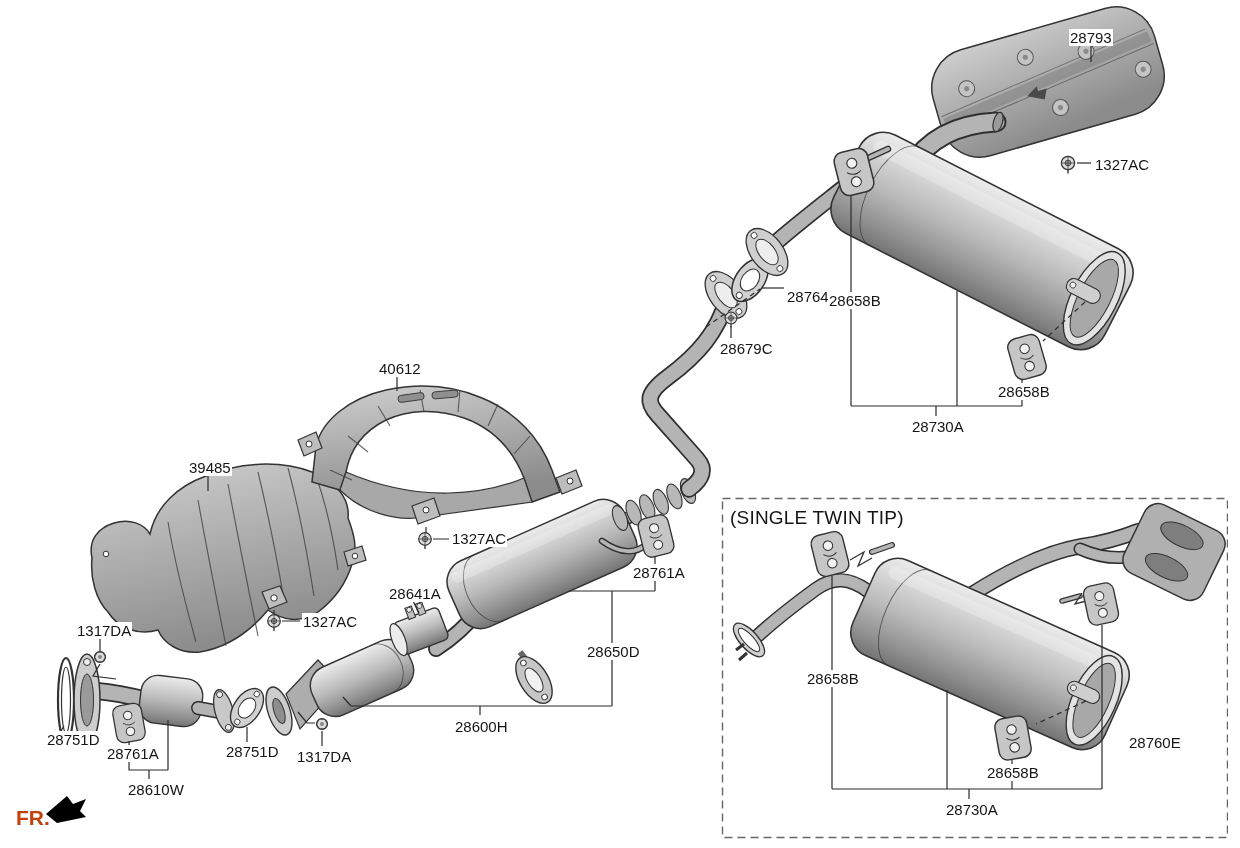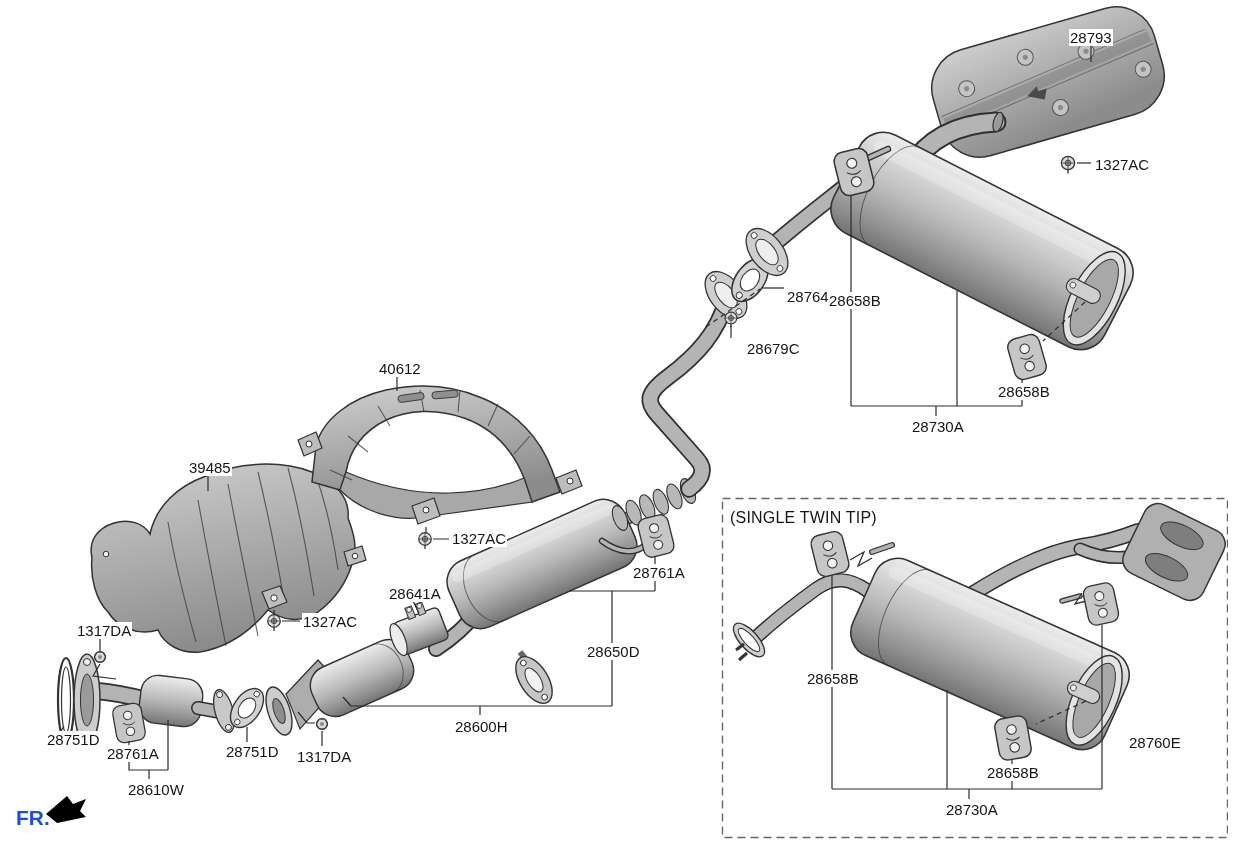--- a/index.html
+++ b/index.html
@@ -1,22 +1,22 @@
 <!DOCTYPE html>
 <html><head>
 <meta charset="utf-8">
 <style>
   html,body{margin:0;padding:0;background:#fff;}
   .stage{position:relative;width:1228px;height:848px;background:#ffffff;
          font-family:"Liberation Sans",sans-serif;overflow:hidden;}
   .stage svg{position:absolute;left:0;top:0;}
   .lbl{position:absolute;font-size:15px;line-height:17px;color:#151515;
        background:#fff;padding:0 1px;white-space:nowrap;}
-  .note{font-size:16px;letter-spacing:.2px;}
-  .fr{position:absolute;font-size:21px;font-weight:bold;color:#1d4ed8;background:transparent;}
+  .note{font-size:19px;letter-spacing:.2px;}
+  .fr{position:absolute;font-size:21px;font-weight:bold;color:#c2410c;background:transparent;}
   .po{fill:none;stroke:#2f2f2f;stroke-linecap:round;}
   .pi{fill:none;stroke:#b4b4b4;stroke-linecap:round;}
   .ln{fill:none;stroke:#2b2b2b;stroke-width:1.2;}
   .lnd{fill:none;stroke:#2b2b2b;stroke-width:1.2;stroke-dasharray:5 4;}
   .ridge{fill:none;stroke:#3d3d3d;stroke-width:1.1;opacity:.8;}
 </style>
 </head>
 <body>
 
 <div class="stage">
@@ -316,21 +316,21 @@
     <path class="lnd" d="M 1086,701 L 1036,724"></path>
   </g>
 
   <path d="M 46,814 L 67,796 L 73,804 L 86,799 L 80,811 L 86,817 L 57,823 Z" fill="#000"></path>
 </svg>
 
 <div class="lbl" style="left:1069px;top:29px">28793</div>
 <div class="lbl" style="left:1094px;top:156px">1327AC</div>
 <div class="lbl" style="left:786px;top:288px">28764E</div>
 <div class="lbl" style="left:828px;top:292px">28658B</div>
-<div class="lbl" style="left:746px;top:340px">28679C</div>
+<div class="lbl" style="left:719px;top:340px">28679C</div>
 <div class="lbl" style="left:997px;top:383px">28658B</div>
 <div class="lbl" style="left:911px;top:418px">28730A</div>
 <div class="lbl" style="left:378px;top:360px">40612</div>
 <div class="lbl" style="left:451px;top:530px">1327AC</div>
 <div class="lbl" style="left:188px;top:459px">39485</div>
 <div class="lbl" style="left:302px;top:613px">1327AC</div>
 <div class="lbl" style="left:76px;top:622px">1317DA</div>
 <div class="lbl" style="left:46px;top:731px">28751D</div>
 <div class="lbl" style="left:106px;top:745px">28761A</div>
 <div class="lbl" style="left:127px;top:781px">28610W</div>

